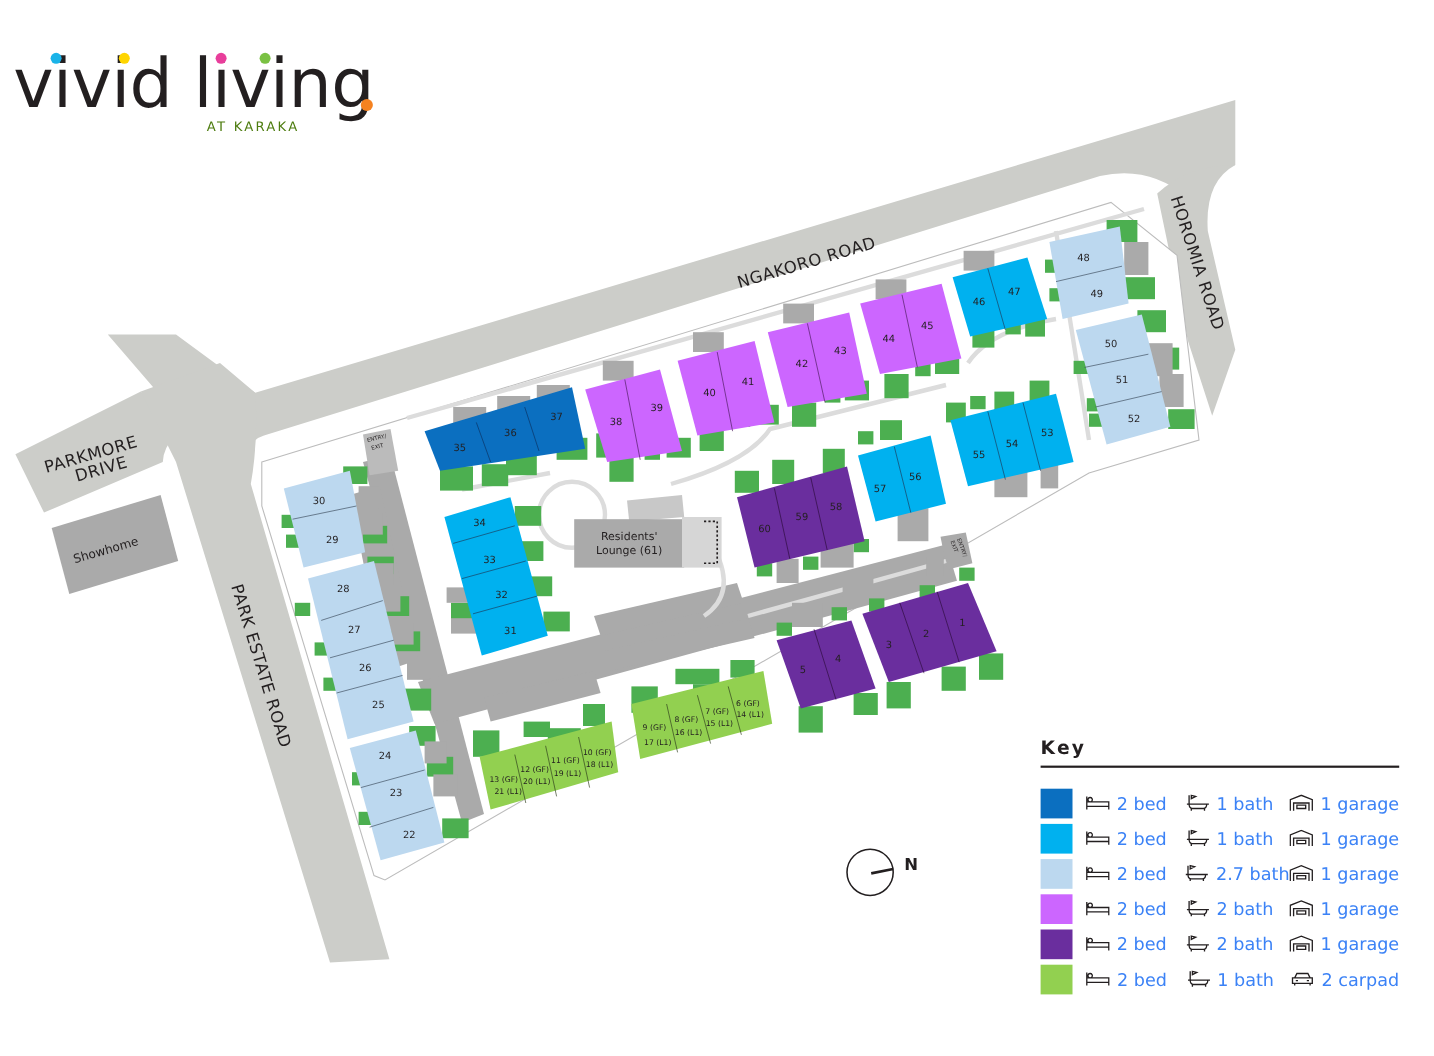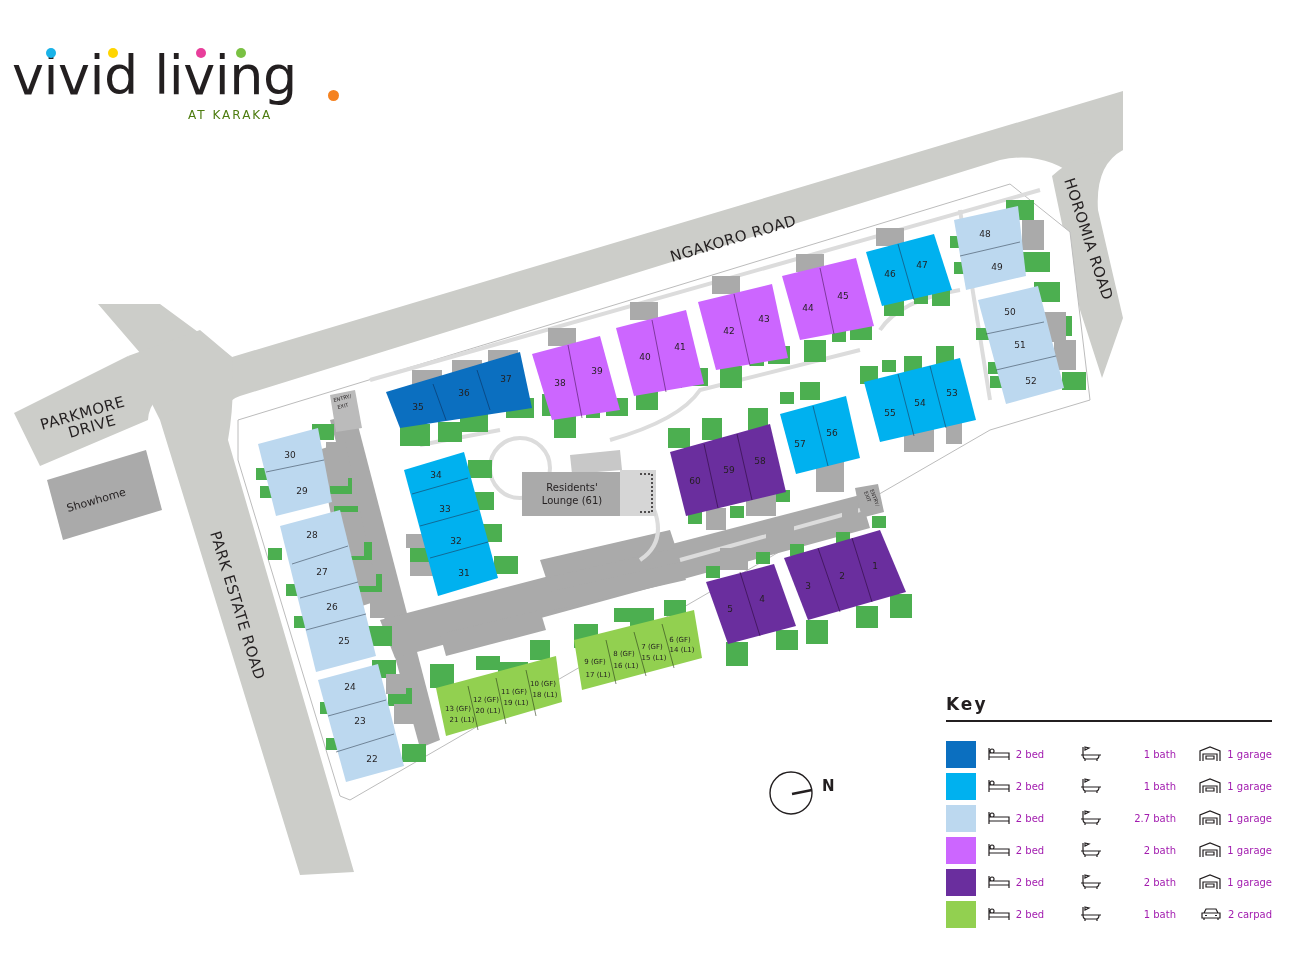--- a/index.html
+++ b/index.html
@@ -7,33 +7,33 @@
   #map{position:absolute;left:0;top:0;width:1304px;height:960px;}
   .road-label{font-family:"DejaVu Sans",sans-serif;font-size:15px;fill:#231f20;letter-spacing:0.5px;}
   .lot-num{font-family:"DejaVu Sans",sans-serif;font-size:9px;fill:#231f20;}
   .lot-num-sm{font-family:"DejaVu Sans",sans-serif;font-size:7px;fill:#231f20;}
   .lounge-label{font-family:"DejaVu Sans",sans-serif;font-size:10px;fill:#231f20;}
   .show-label{font-family:"DejaVu Sans",sans-serif;font-size:11px;fill:#231f20;}
   .entry-label{font-family:"DejaVu Sans",sans-serif;font-size:5px;fill:#231f20;}
 
   
   .logo{position:absolute;left:12px;top:40px;width:340px;height:90px;}
-  .logo-text{position:absolute;left:0;top:0;font-family:"DejaVu Sans",sans-serif;font-size:54px;letter-spacing:-0.5px;font-weight:400;color:#231f20;line-height:72px;}
+  .logo-text{position:absolute;left:0;top:0;font-family:"DejaVu Sans",sans-serif;font-size:62px;letter-spacing:-0.5px;font-weight:400;color:#231f20;line-height:72px;}
   .logo-sub{position:absolute;left:176px;top:68px;font-family:"DejaVu Sans",sans-serif;font-size:12px;letter-spacing:2px;color:#4d7c0f;}
   .dot{position:absolute;width:10px;height:10px;border-radius:50%;}
 
   
   .key{position:absolute;left:946px;top:670px;width:326px;}
-  .key-title{font-family:"DejaVu Sans",sans-serif;font-weight:bold;font-size:17px;letter-spacing:2px;color:#231f20;margin-top:24px;}
+  .key-title{font-family:"DejaVu Sans",sans-serif;font-weight:bold;font-size:17px;letter-spacing:2px;color:#231f20;}
   .key-rule{height:2px;background:#231f20;margin-top:6px;margin-bottom:16px;}
   .key-row{display:flex;align-items:center;height:32px;}
   .swatch{width:31px;height:27px;margin-right:12px;}
-  .cell{display:flex;align-items:center;font-family:"DejaVu Sans",sans-serif;font-size:10px;color:#a21caf;white-space:nowrap;}
+  .cell{display:flex;align-items:center;font-family:"DejaVu Sans",sans-serif;font-size:16px;color:#3b82f6;white-space:nowrap;}
   .cell.bed{width:96px;}
-  .cell.bath{width:100px;justify-content:space-between;}
+  .cell.bath{width:100px;}
   .cell.park{width:100px;justify-content:flex-end;}
   .ic{display:inline-block;width:22px;height:16px;margin-right:6px;}
 
   
   .compass{position:absolute;left:768px;top:770px;width:80px;height:46px;}
   .compass-n{position:absolute;left:54px;top:7px;font-family:"DejaVu Sans",sans-serif;font-weight:bold;font-size:15px;color:#231f20;}
 </style>
 </head>
 <body>
 

